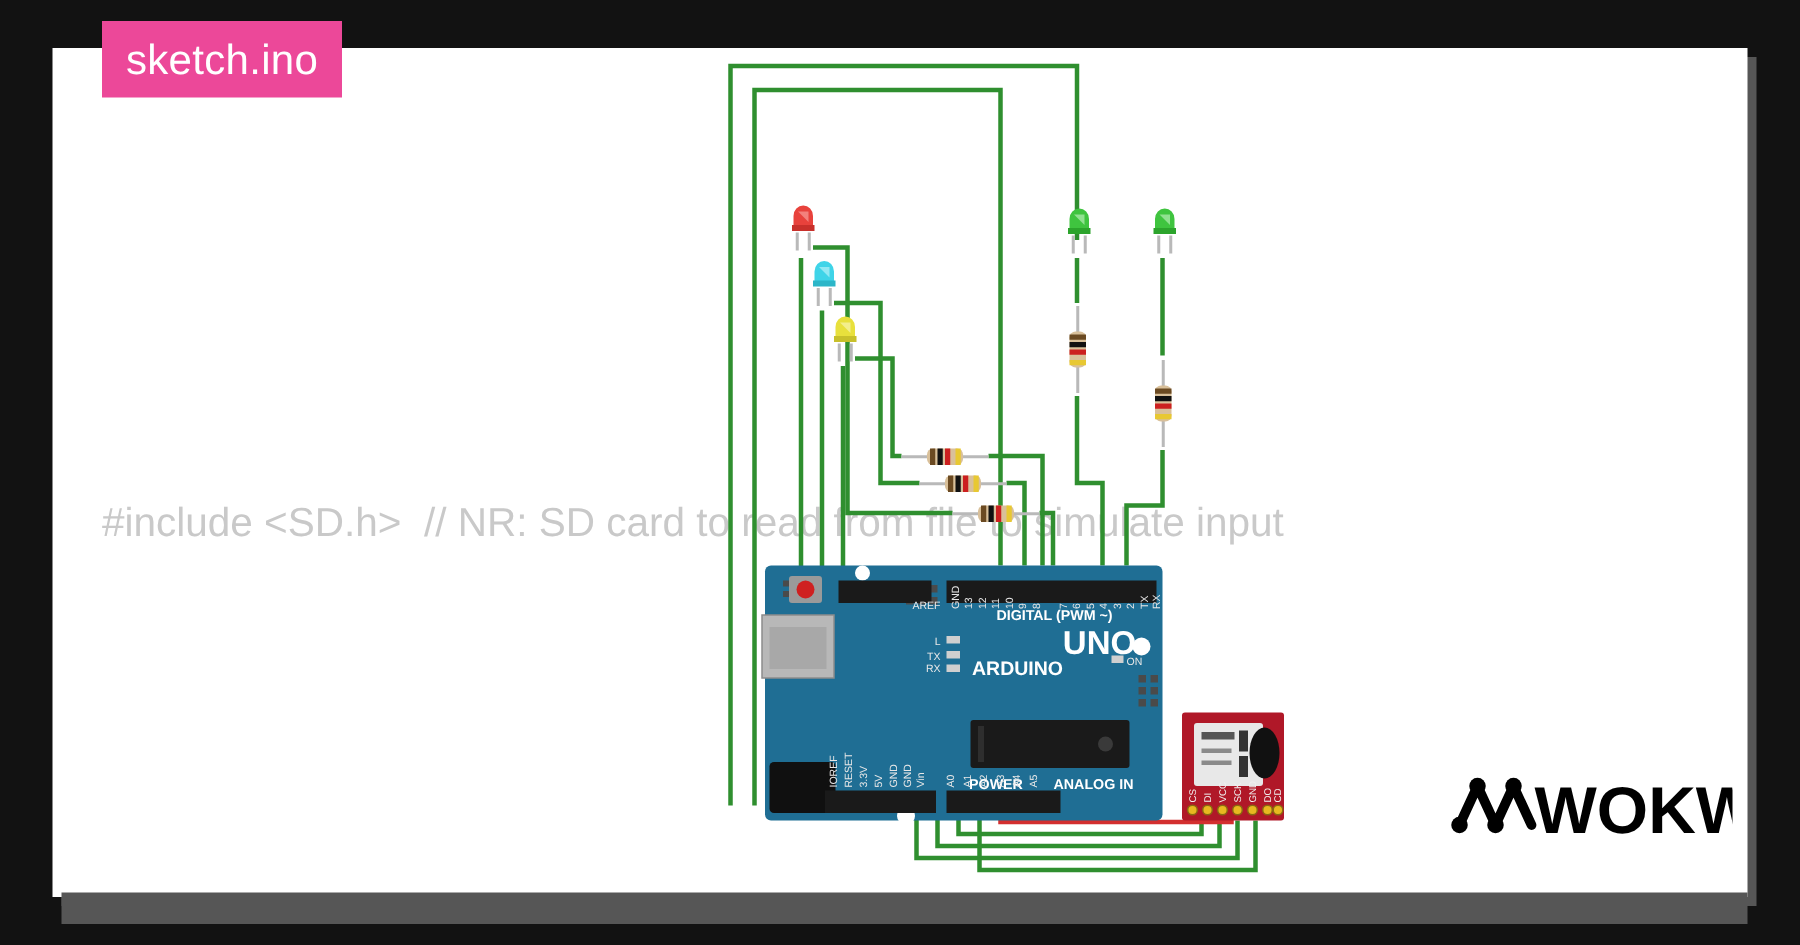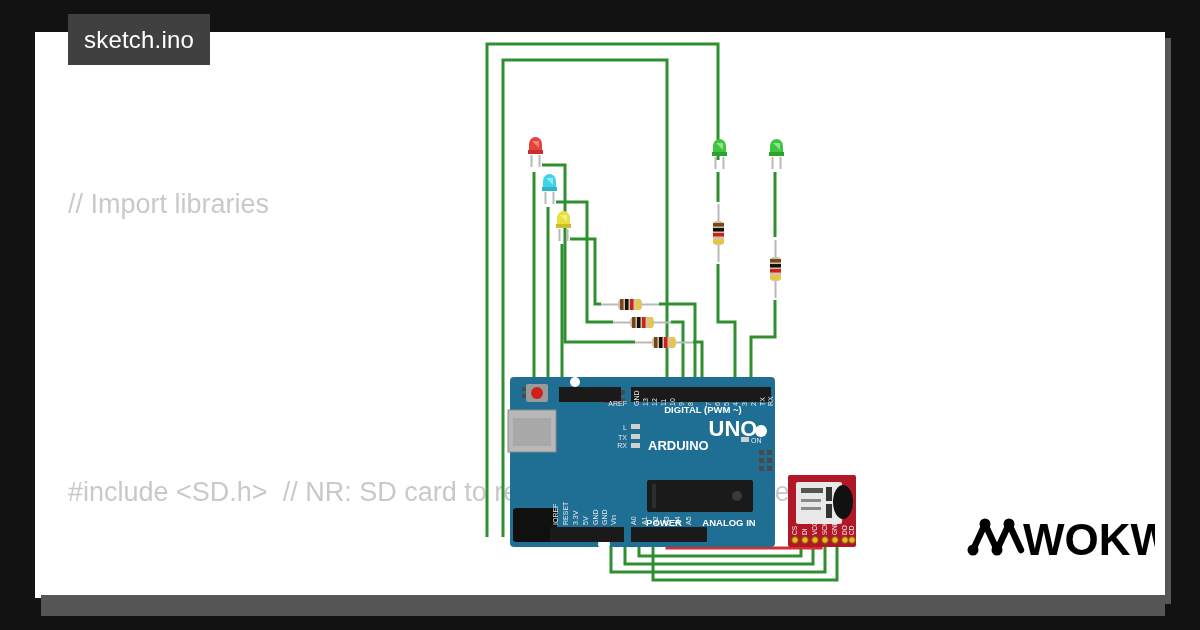--- a/index.html
+++ b/index.html
@@ -16,22 +16,22 @@
     box-shadow:6px 6px 0 0 #565656;
     overflow:hidden;
   }
   #card-footer{
     position:absolute;left:41px;top:595px;width:1124px;height:21px;
     background:#565656;
   }
   
   #file-tab{
     position:absolute;left:68px;top:14px;
-    background:#404040;color:#ffffff;
-    font-size:24px;line-height:51px;
+    background:#ec4899;color:#ffffff;
+    font-size:28px;line-height:51px;
     padding:0 16px;
     letter-spacing:.2px;
     white-space:nowrap;
     z-index:30;
   }
   
   #code{
     position:absolute;left:33px;top:52px;
     width:1090px;
     color:#c9c9c9;
@@ -52,21 +52,20 @@
     position:absolute;left:965px;top:510px;width:190px;height:60px;
     z-index:20;
   }
 </style>
 </head>
 <body>
 
 <div id="card">
 
   <div id="code">
-    <div class="code-line">// Import libraries</div>
     <div class="code-line"></div>
     <div class="code-line">#include &lt;SD.h&gt;  // NR: SD card to read from file to simulate input</div>
     
     
     
     
     
     
     
     

